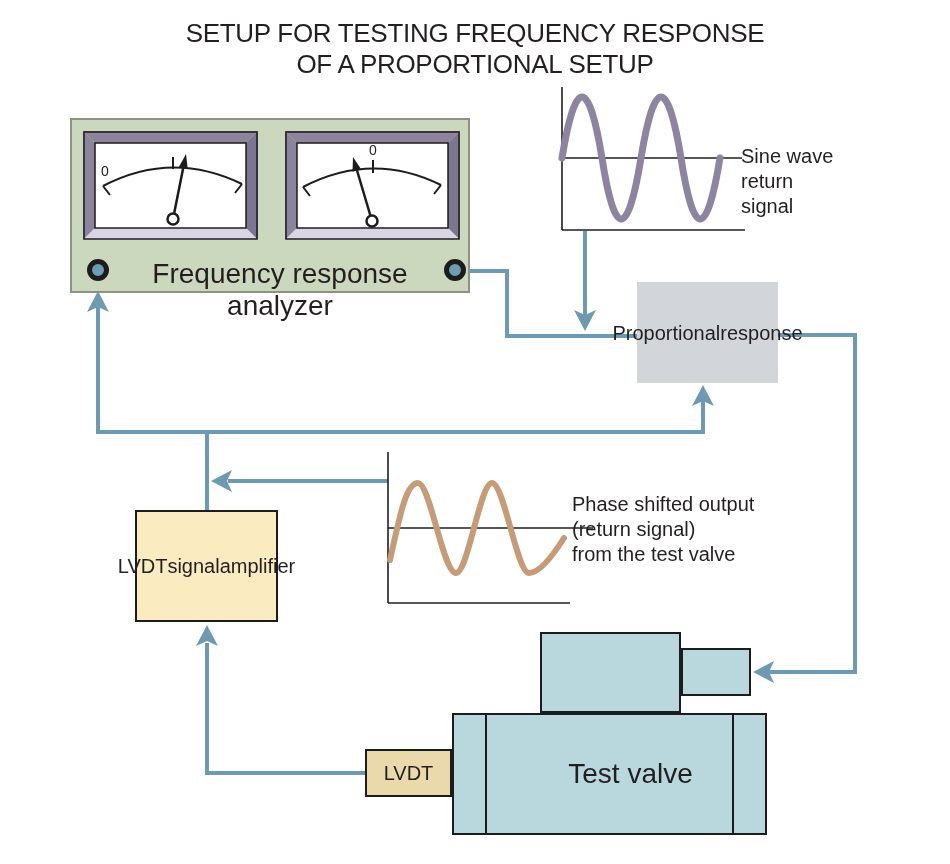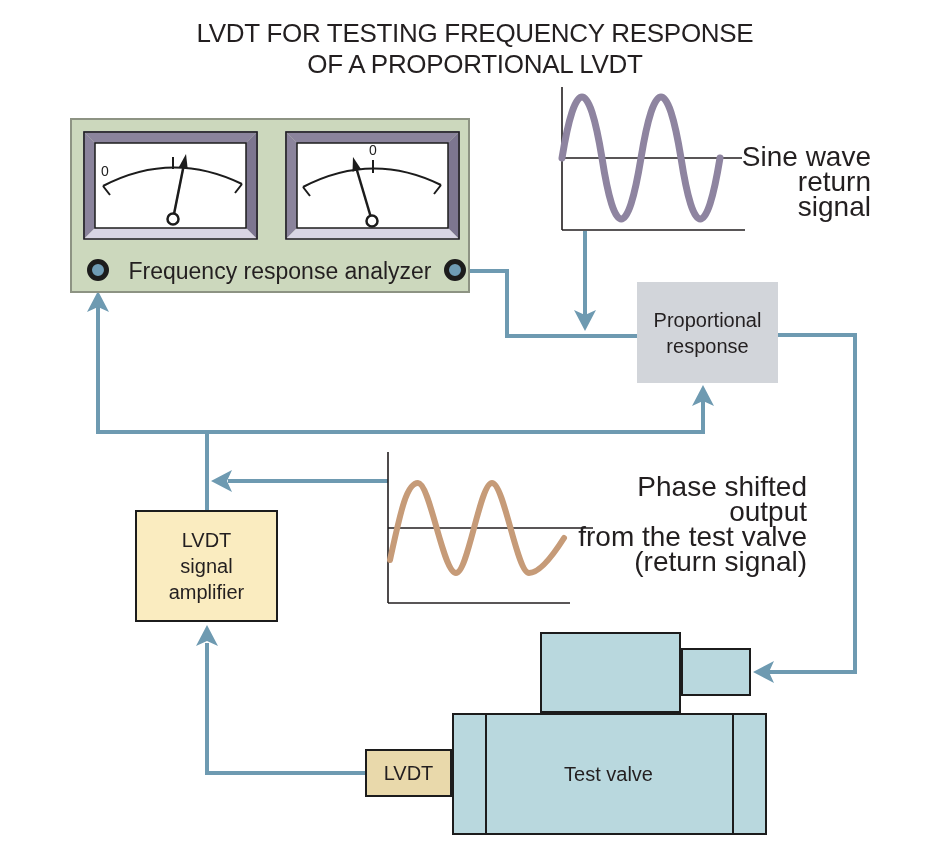--- a/index.html
+++ b/index.html
@@ -4,48 +4,48 @@
 <style>
   html,body{margin:0;padding:0;background:#ffffff;}
   .canvas{position:relative;width:950px;height:864px;background:#ffffff;overflow:hidden;
           font-family:"Liberation Sans",sans-serif;color:#231f20;}
   .abs{position:absolute;}
   svg.layer{position:absolute;left:0;top:0;width:950px;height:864px;z-index:1;}
 
   .title{left:0;top:18px;width:950px;text-align:center;font-size:26px;line-height:31px;
          letter-spacing:-0.3px;z-index:3;}
 
-  .box{box-sizing:border-box;display:flex;flex-direction:column;align-items:center;
+  .box{box-sizing:border-box;display:flex;align-items:center;
        justify-content:center;z-index:2;text-align:center;}
 
   .analyzer{left:70px;top:118px;width:396px;height:171px;background:#ccd8bd;
             border:2px solid #8d9383;z-index:2;}
   .meter{z-index:3;}
   .knob{width:22px;height:22px;border-radius:50%;background:#6f9cb5;border:5px solid #1c1c1c;
         box-sizing:border-box;z-index:3;}
-  .analyzer-label{left:120px;top:258px;width:320px;text-align:center;font-size:23px;z-index:3;}
+  .analyzer-label{left:120px;top:258px;width:320px;text-align:center;font-size:28px;z-index:3;}
 
   .amplifier{left:637px;top:282px;width:141px;height:101px;background:#d2d5da;
              font-size:20px;line-height:26px;}
   .controller{left:135px;top:510px;width:143px;height:112px;background:#faecc0;
               border:2px solid #1c1c1c;font-size:20px;line-height:26px;}
   .lvdt{left:365px;top:749px;width:87px;height:48px;background:#e9d9ab;
         border:2px solid #1c1c1c;font-size:20px;}
 
   .valve{background:#b9d8de;border:2.5px solid #1c1c1c;box-sizing:border-box;z-index:2;}
   .valve-solenoid{left:540px;top:632px;width:141px;height:81px;}
   .valve-connector{left:681px;top:648px;width:70px;height:48px;}
   .valve-body{left:452px;top:713px;width:315px;height:122px;}
   .valve-divider{position:absolute;top:0;bottom:0;width:2px;background:#1c1c1c;}
-  .valve-label{left:451px;top:713px;width:315px;height:122px;display:flex;align-items:center;
-               justify-content:center;font-size:20px;z-index:3;}
+  .valve-label{left:473px;top:713px;width:315px;height:122px;display:flex;align-items:center;
+               justify-content:center;font-size:28px;z-index:3;}
 
-  .wave-label{font-size:28px;line-height:25px;text-align:right;z-index:3;}
+  .wave-label{font-size:20px;line-height:25px;text-align:left;z-index:3;}
   .sine-label{left:741px;top:144px;width:130px;}
-  .phase-label{left:572px;top:474px;width:235px;}
+  .phase-label{left:572px;top:492px;width:235px;}
 </style>
 </head>
 <body>
 
 <div class="canvas">
 
   <svg class="layer" viewBox="0 0 950 864">
     <g stroke="#6e9ab1" stroke-width="4" fill="none">
       <polyline points="464,271 507,271 507,336 639,336"></polyline>
       <polyline points="585,231 585,316"></polyline>
@@ -71,22 +71,22 @@
       <path d="M 562,158 Q 582,36 602,158 Q 621,280 641,158 Q 661,36 681,158 Q 700,280 720,158" stroke="#8e84a0" stroke-width="7" fill="none" stroke-linecap="round"></path>
     </g>
 
     <g>
       <path d="M 388,452 L 388,603 M 388,528 L 593,528 M 388,603 L 570,603" stroke="#231f20" stroke-width="1.6" fill="none"></path>
       <path d="M 390,560 C 400,515 406,483 418,483 C 430,483 443,573 456,573 C 468,573 480,483 492,483 C 504,483 517,573 529,573 C 539,573 552,557 564,538" stroke="#c69b78" stroke-width="6" fill="none" stroke-linecap="round"></path>
     </g>
   </svg>
 
   <div class="abs title">
-    <div>LVDT FOR TESTING FREQUENCY RESPONSE</div>
-    <div>OF A PROPORTIONAL LVDT</div>
+    <div>SETUP FOR TESTING FREQUENCY RESPONSE</div>
+    <div>OF A PROPORTIONAL SETUP</div>
   </div>
 
   <div class="abs analyzer"></div>
 
   <svg class="abs meter" style="left:83px;top:131px;" width="175" height="109" viewBox="0 0 175 109">
     <polygon points="0,0 175,0 163,12 12,12" fill="#8b849c"></polygon>
     <polygon points="0,0 12,12 12,97 0,109" fill="#8b849c"></polygon>
     <polygon points="175,0 175,109 163,97 163,12" fill="#7d7690"></polygon>
     <polygon points="0,109 12,97 163,97 175,109" fill="#d9d5e4"></polygon>
     <rect x="12" y="12" width="151" height="85" fill="#ffffff" stroke="#1c1c1c" stroke-width="1.5"></rect>
@@ -124,22 +124,22 @@
     <div>signal</div>
   </div>
 
   <div class="abs box amplifier">
     <div>Proportional</div>
     <div>response</div>
   </div>
 
   <div class="abs wave-label phase-label">
     <div>Phase shifted output</div>
+    <div>(return signal)</div>
     <div>from the test valve</div>
-    <div>(return signal)</div>
   </div>
 
   <div class="abs box controller">
     <div>LVDT</div>
     <div>signal</div>
     <div>amplifier</div>
   </div>
 
   <div class="abs valve valve-solenoid"></div>
   <div class="abs valve valve-connector"></div>

